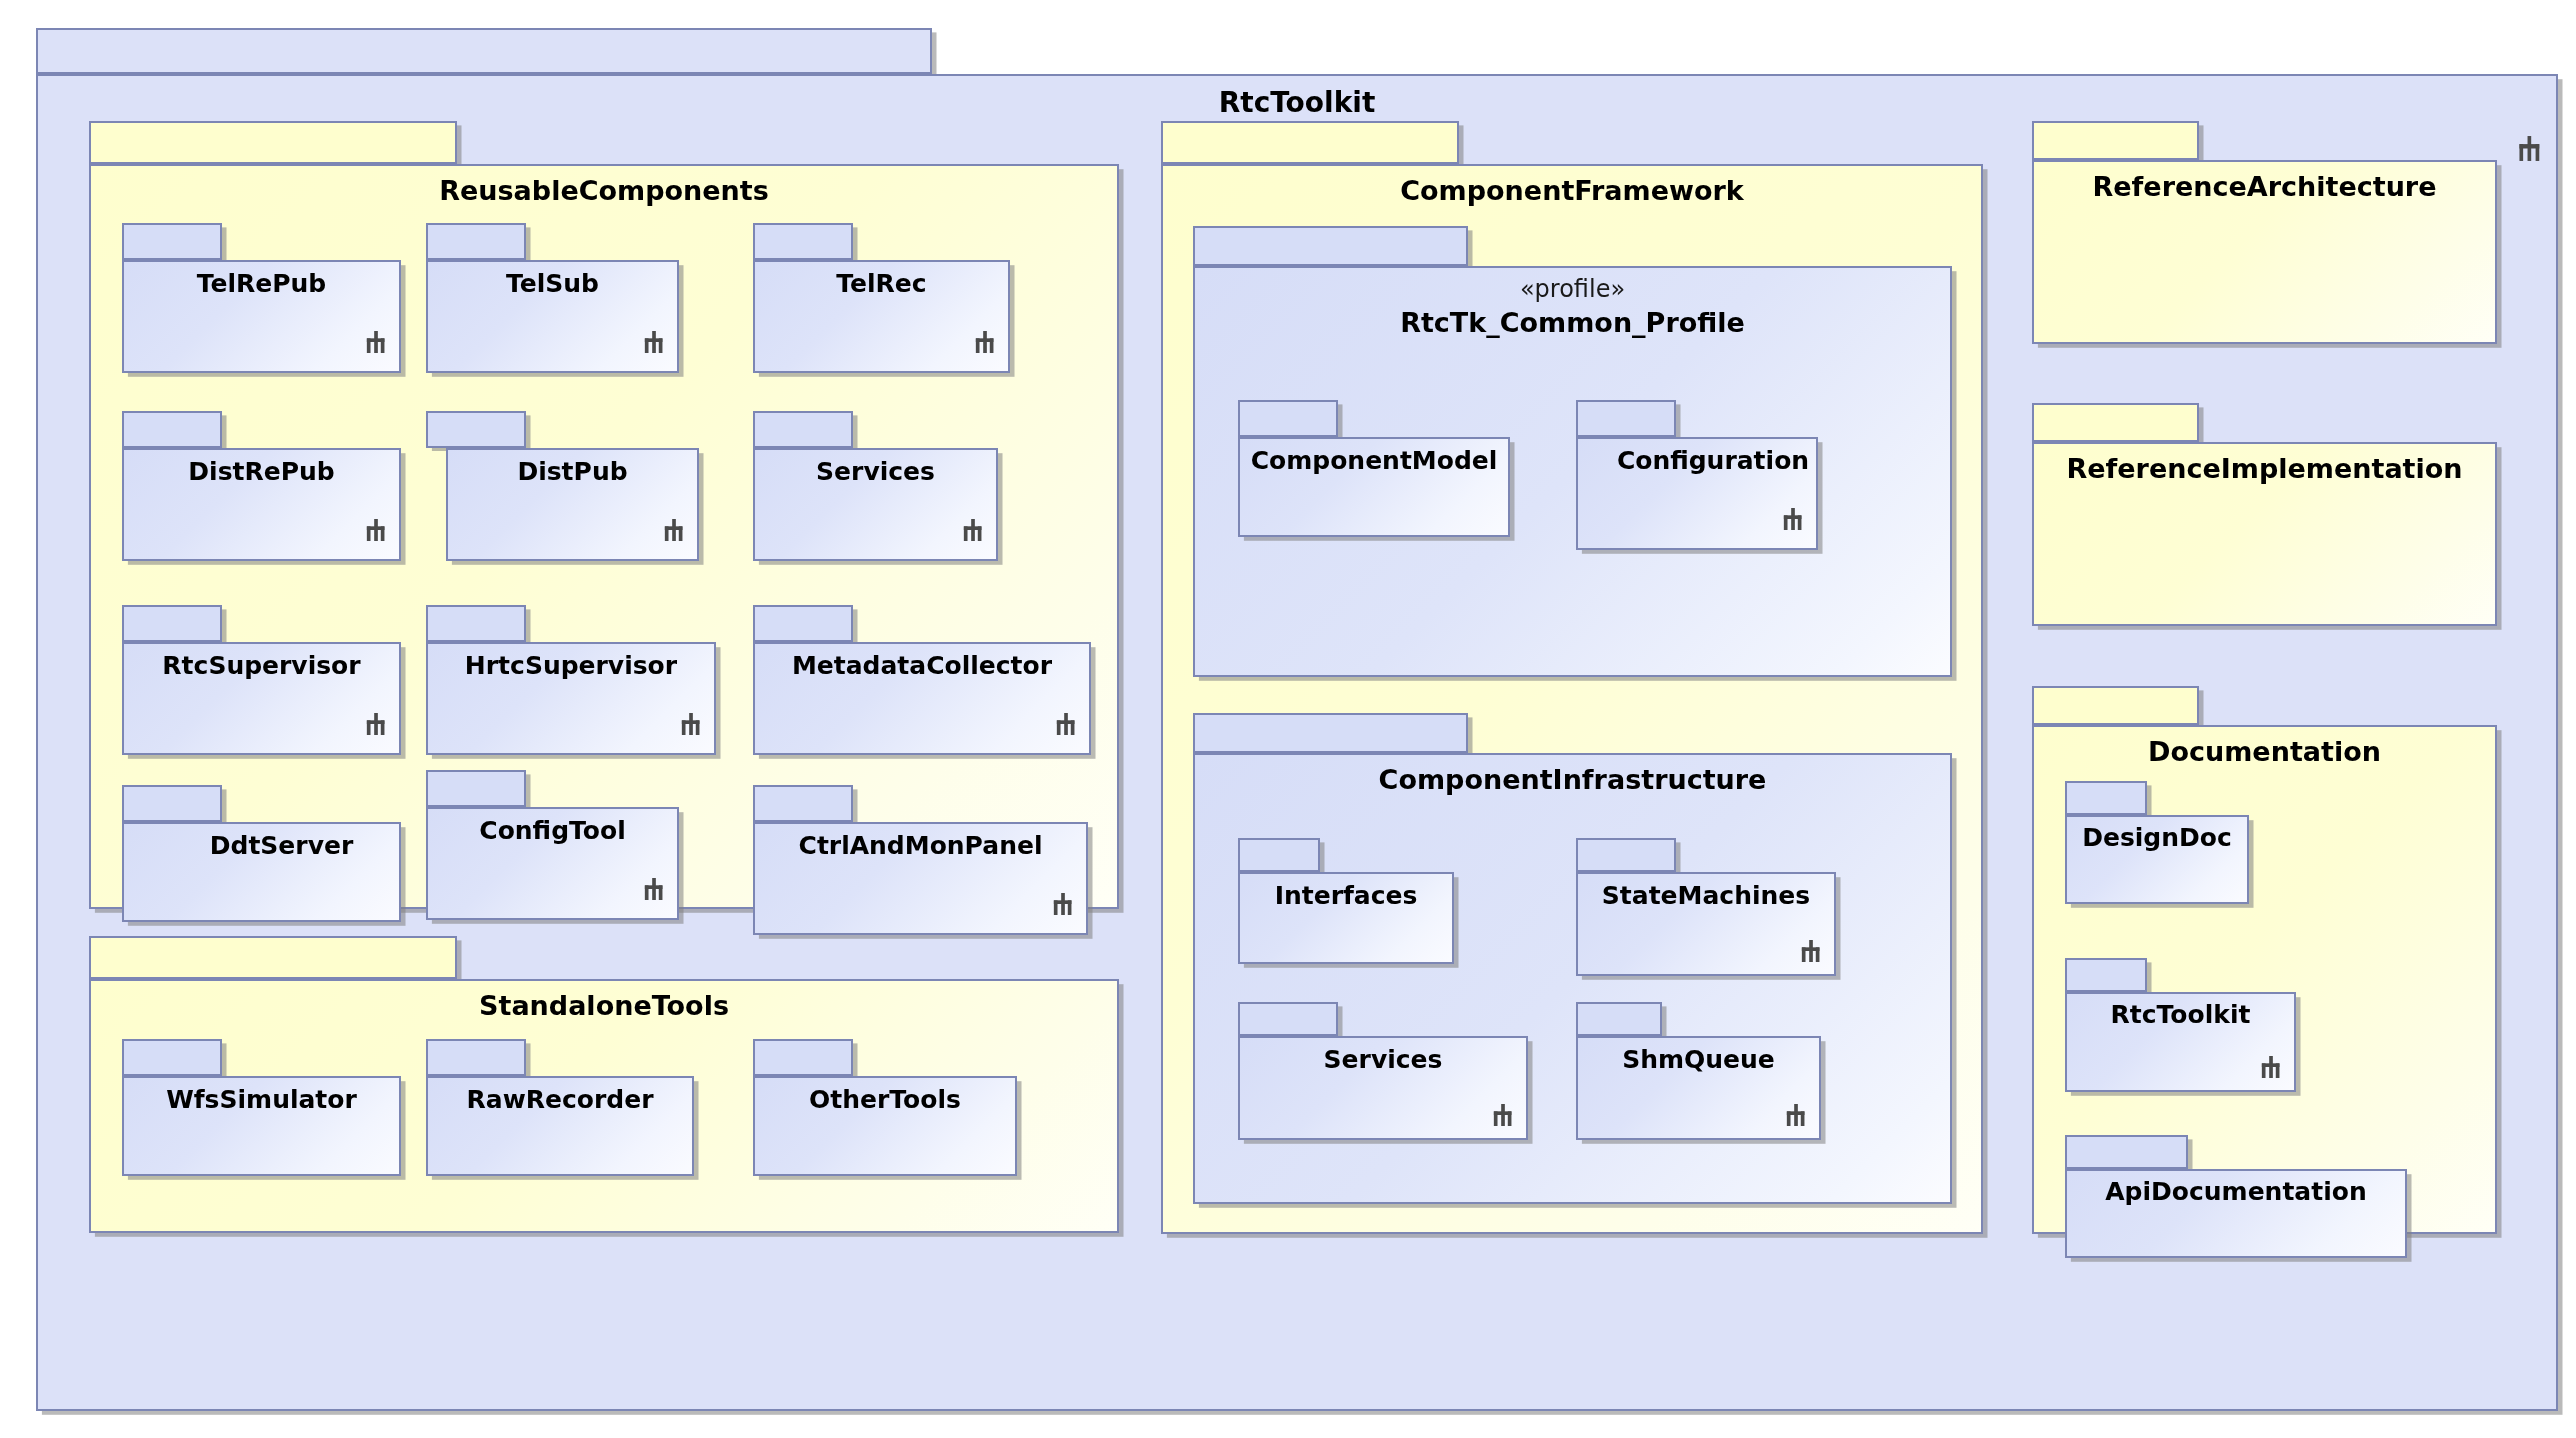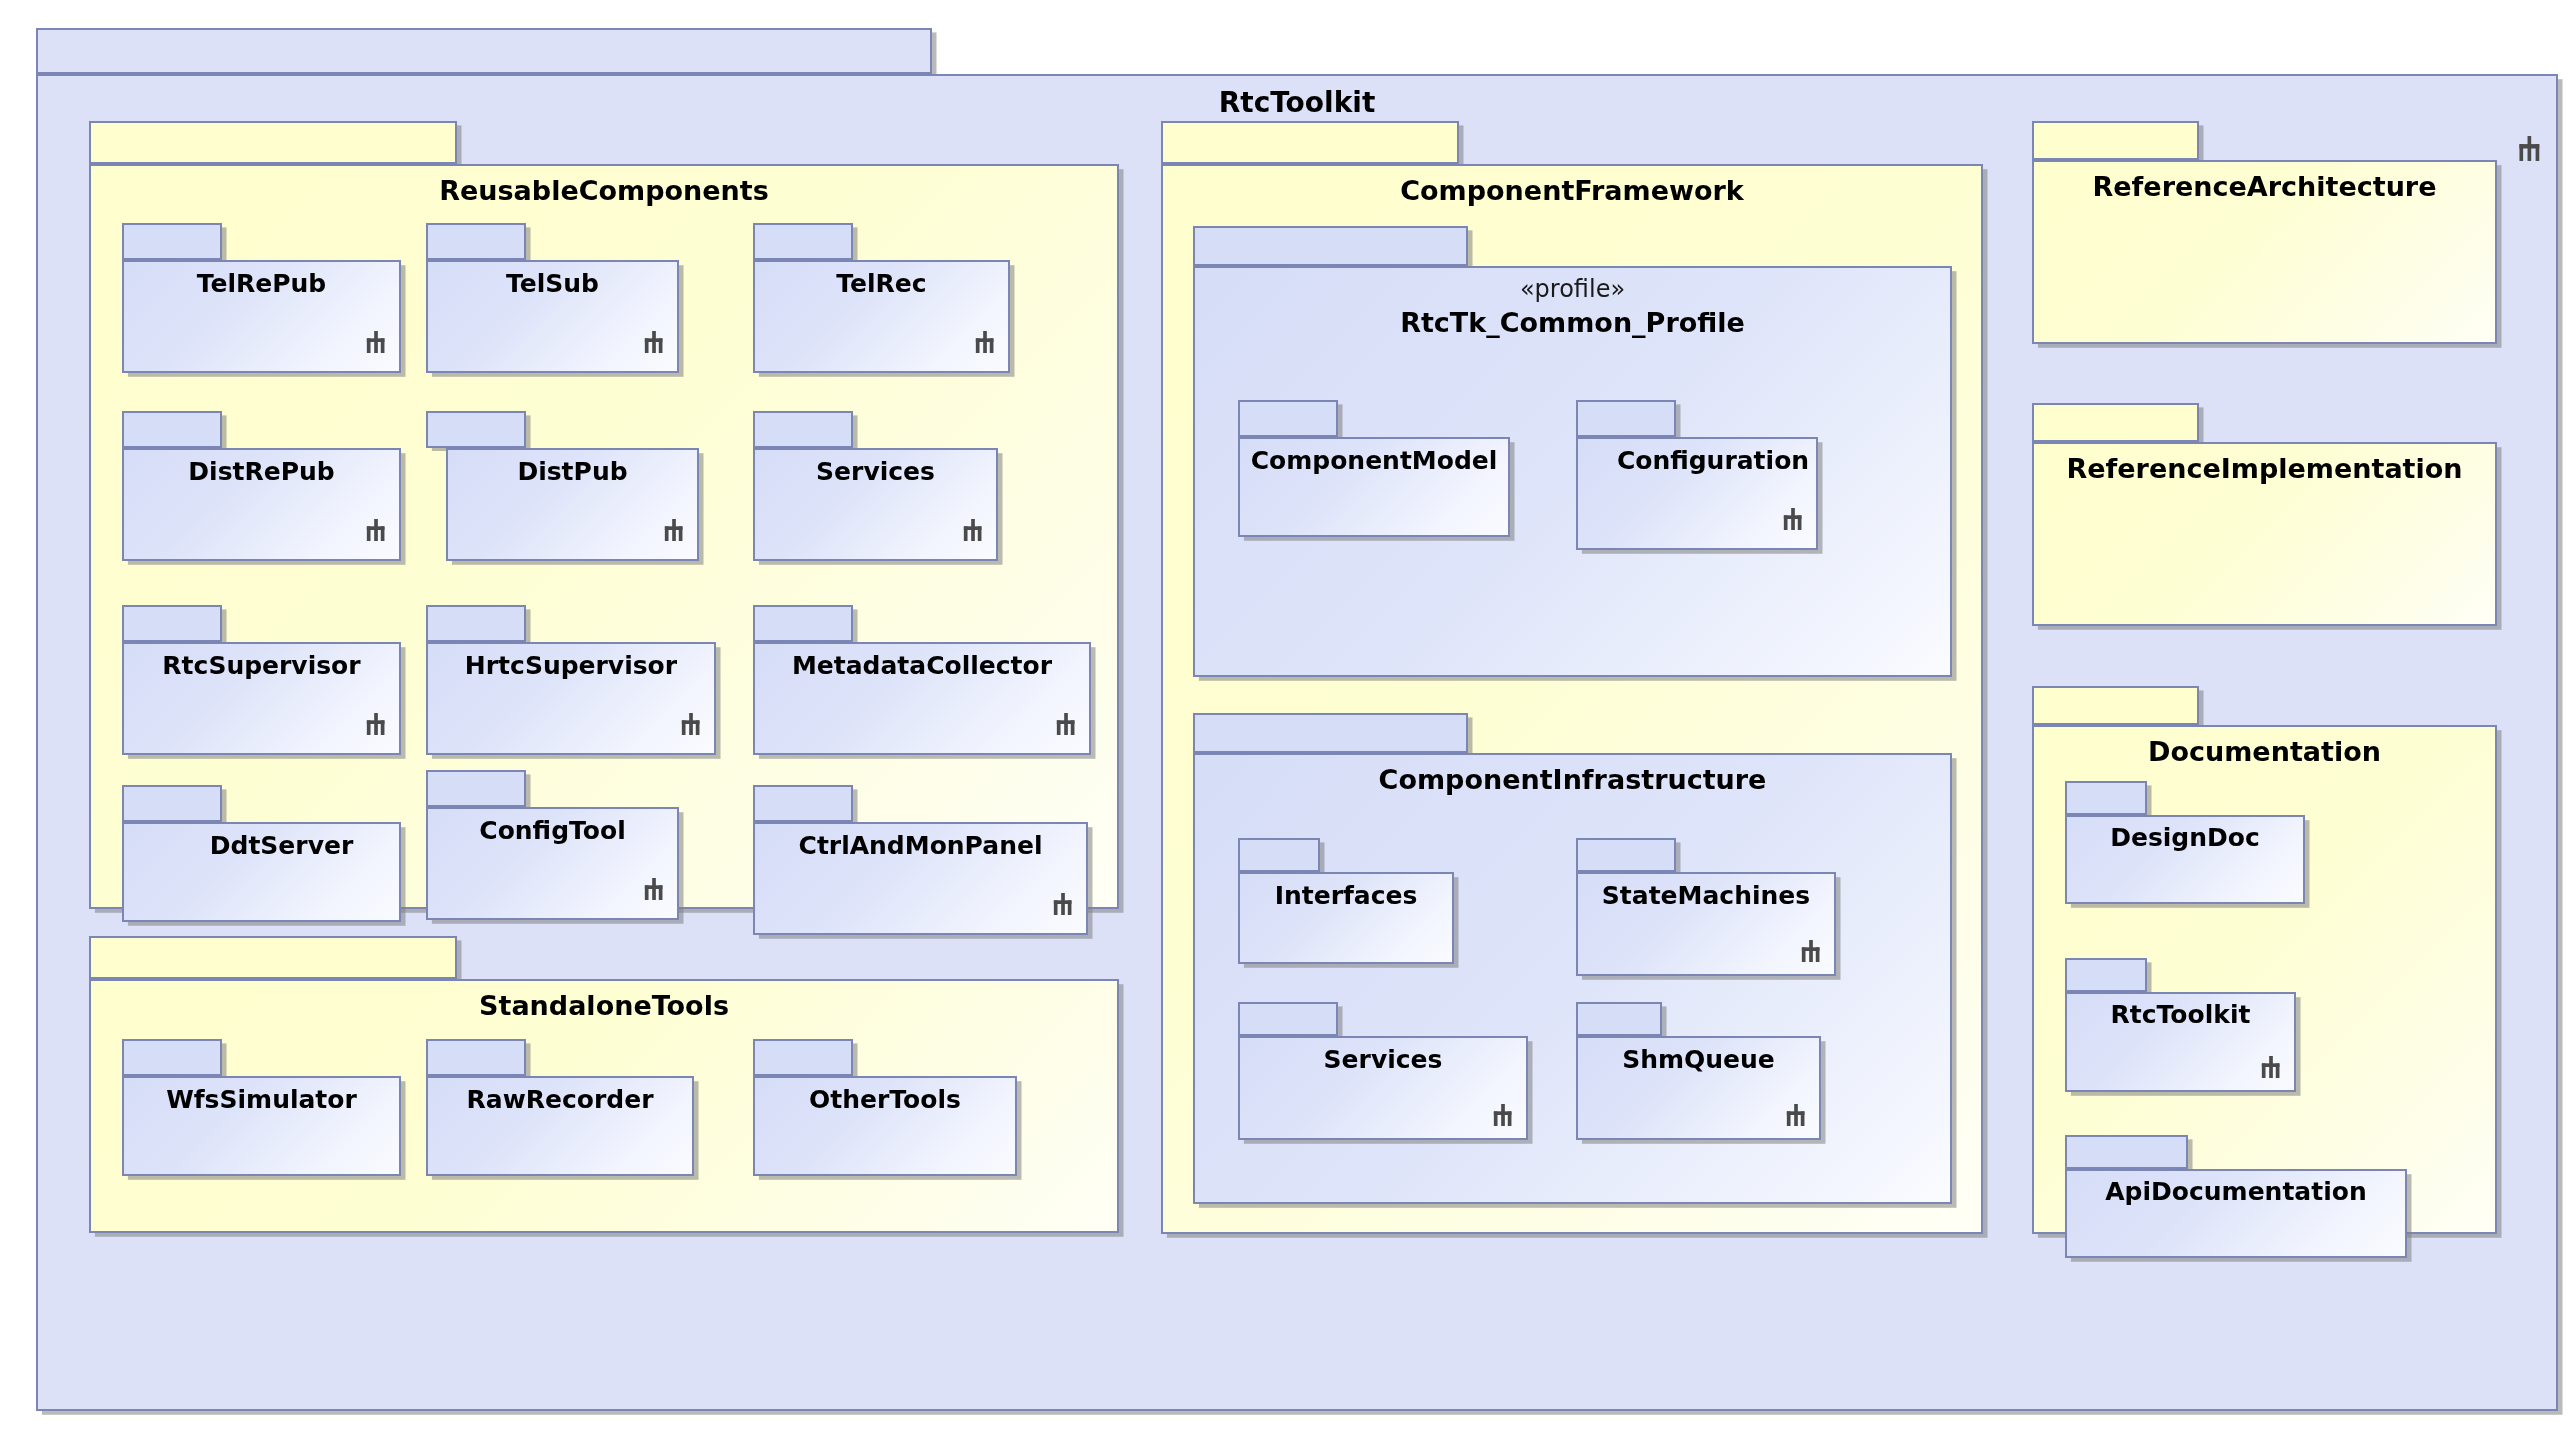--- a/index.html
+++ b/index.html
@@ -388,21 +388,21 @@
       </div>
     </div>
 
     <div class="pkg yellow" style="left:1994px;top:610px;width:465px;height:547px;">
       <div class="tab" style="left:0;top:0;width:167px;height:39px;"></div>
       <div class="body" style="top:39px;width:465px;height:509px;">
         <div class="title" style="top:9px;font-size:27px;">Documentation</div>
 
         <div class="pkg bluegrad" style="left:31px;top:54px;width:231px;height:123px;">
           <div class="tab" style="left:0;top:0;width:82px;height:34px;"></div>
-          <div class="body" style="top:34px;width:240px;height:89px;">
+          <div class="body" style="top:34px;width:184px;height:89px;">
             <div class="title" style="top:6px;font-size:25px;">DesignDoc</div>
           </div>
         </div>
 
         <div class="pkg bluegrad" style="left:31px;top:231px;width:231px;height:134px;">
           <div class="tab" style="left:0;top:0;width:82px;height:34px;"></div>
           <div class="body" style="top:34px;width:231px;height:100px;">
             <div class="title" style="top:6px;font-size:25px;">RtcToolkit</div>
             <span class="marker" style="right:13.4px;bottom:12px;width:19.3px;height:22px;">
               <svg width="19.3" height="22" viewBox="0 0 26 30">

